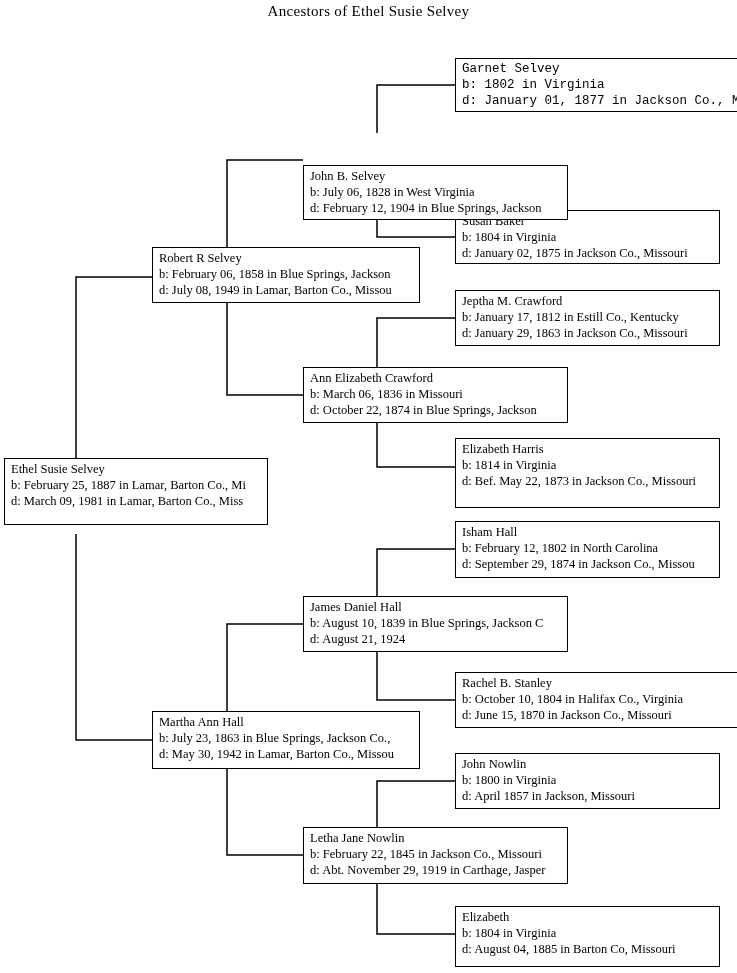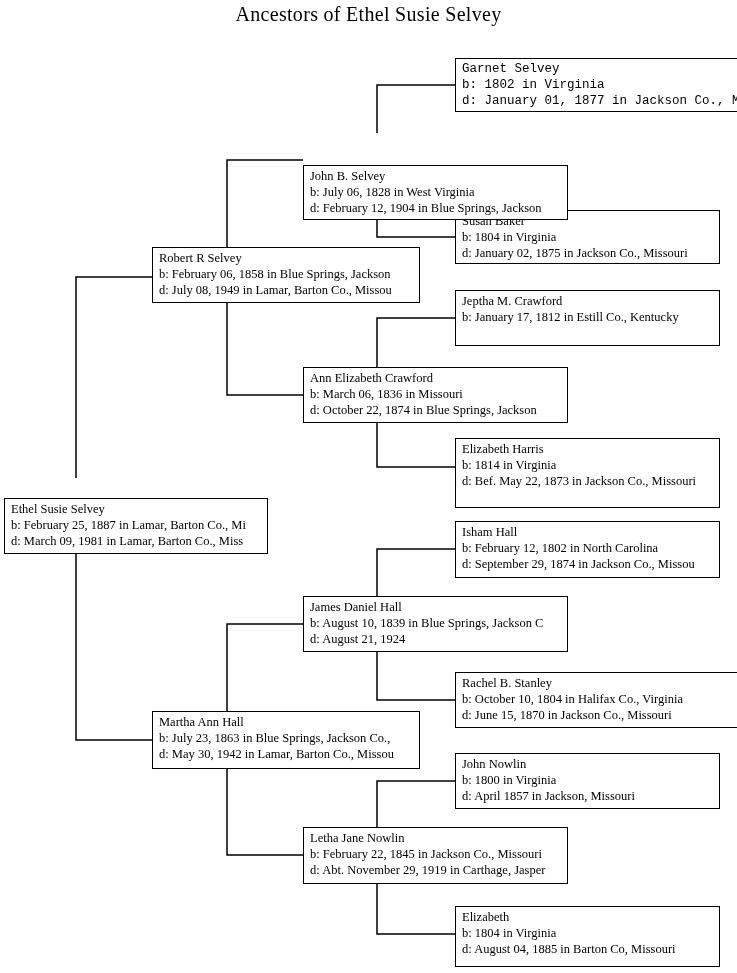--- a/index.html
+++ b/index.html
@@ -14,21 +14,21 @@
     background: #ffffff;
     font-family: "Liberation Serif", serif;
     overflow: hidden;
   }
   #title {
     position: absolute;
     top: 3px;
     left: 0;
     width: 737px;
     text-align: center;
-    font-size: 20px;
+    font-size: 15px;
     color: #000000;
     letter-spacing: 0.3px;
   }
   #connectors {
     position: absolute;
     top: 0;
     left: 0;
   }
   .pbox {
     position: absolute;
@@ -83,20 +83,21 @@
 
   <div class="pbox" style="left:455px; top:210px; width:265px; height:54px;">
     <div class="line">Susan Baker</div>
     <div class="line">b: 1804 in Virginia</div>
     <div class="line">d: January 02, 1875 in Jackson Co., Missouri</div>
   </div>
 
   <div class="pbox" style="left:455px; top:290px; width:265px; height:56px;">
     <div class="line">Jeptha M. Crawford</div>
     <div class="line">b: January 17, 1812 in Estill Co., Kentucky</div>
+    <div class="line">d: January 29, 1863 in Jackson Co., Missouri</div>
   </div>
 
   <div class="pbox" style="left:455px; top:438px; width:265px; height:70px;">
     <div class="line">Elizabeth Harris</div>
     <div class="line">b: 1814 in Virginia</div>
     <div class="line">d: Bef. May 22, 1873 in Jackson Co.,  Missouri</div>
   </div>
 
   <div class="pbox" style="left:455px; top:521px; width:265px; height:57px;">
     <div class="line">Isham Hall</div>
@@ -151,19 +152,19 @@
     <div class="line">b: February 06, 1858 in Blue Springs, Jackson</div>
     <div class="line">d: July 08, 1949 in Lamar, Barton Co., Missou</div>
   </div>
 
   <div class="pbox" style="left:152px; top:711px; width:268px; height:58px;">
     <div class="line">Martha Ann Hall</div>
     <div class="line">b: July 23, 1863 in Blue Springs, Jackson Co.,</div>
     <div class="line">d: May 30, 1942 in Lamar, Barton Co., Missou</div>
   </div>
 
-  <div class="pbox" style="left:4px; top:498px; width:264px; height:56px;">
+  <div class="pbox" style="left:4px; top:458px; width:264px; height:67px;">
     <div class="line">Ethel Susie Selvey</div>
     <div class="line">b: February 25, 1887 in Lamar, Barton Co., Mi</div>
     <div class="line">d: March 09, 1981 in Lamar, Barton Co., Miss</div>
   </div>
 
 </div>
 
 </body></html>

